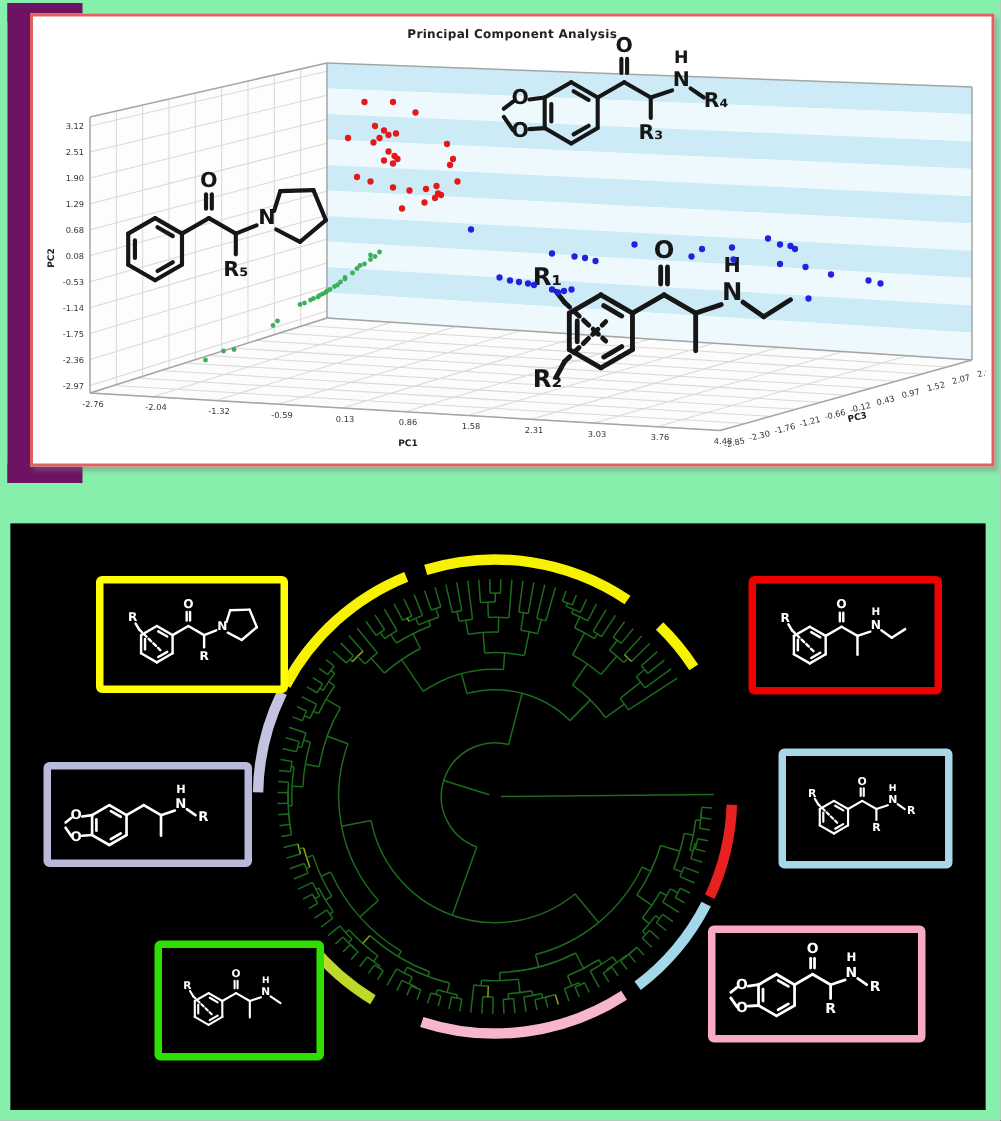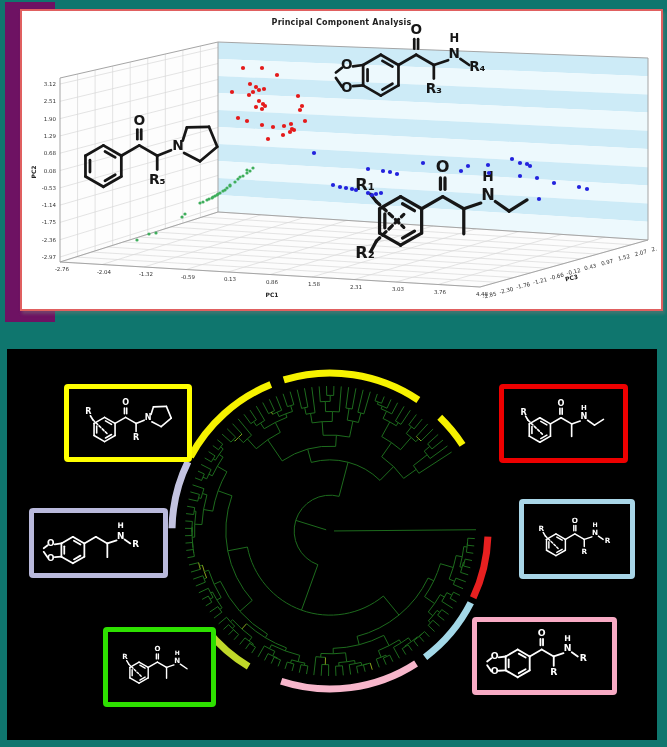--- a/index.html
+++ b/index.html
@@ -1,16 +1,16 @@
 <!DOCTYPE html>
 <html><head>
 <meta charset="utf-8">
 <style>
   html,body{margin:0;padding:0;background:#fff;font-family:"DejaVu Sans",sans-serif;}
-  #stage{position:relative;width:667px;height:747px;background:#0f766e;overflow:hidden;}
+  #stage{position:relative;width:667px;height:747px;background:#86efac;overflow:hidden;}
   .accent{position:absolute;background:#6e1263;}
   #pca-frame{position:absolute;left:20px;top:9px;width:639px;height:298px;border:2px solid #e06060;background:#fff;box-shadow:2px 3px 3px rgba(120,120,120,.45);}
   #pca-title{position:absolute;left:0;top:7px;width:100%;text-align:center;font-size:8px;font-weight:bold;color:#222;letter-spacing:.2px;}
   #pca-svg{position:absolute;left:0;top:0;}
   #dendro-wrap{position:absolute;left:7px;top:349px;width:650px;height:391px;background:#000;}
   #dendro-svg{position:absolute;left:0;top:0;}
   .legend-box{position:absolute;background:#000;border-radius:4px;}
   .legend-box svg{display:block;width:100%;height:100%;}
   .struct-text{font-weight:bold;}
 </style>

